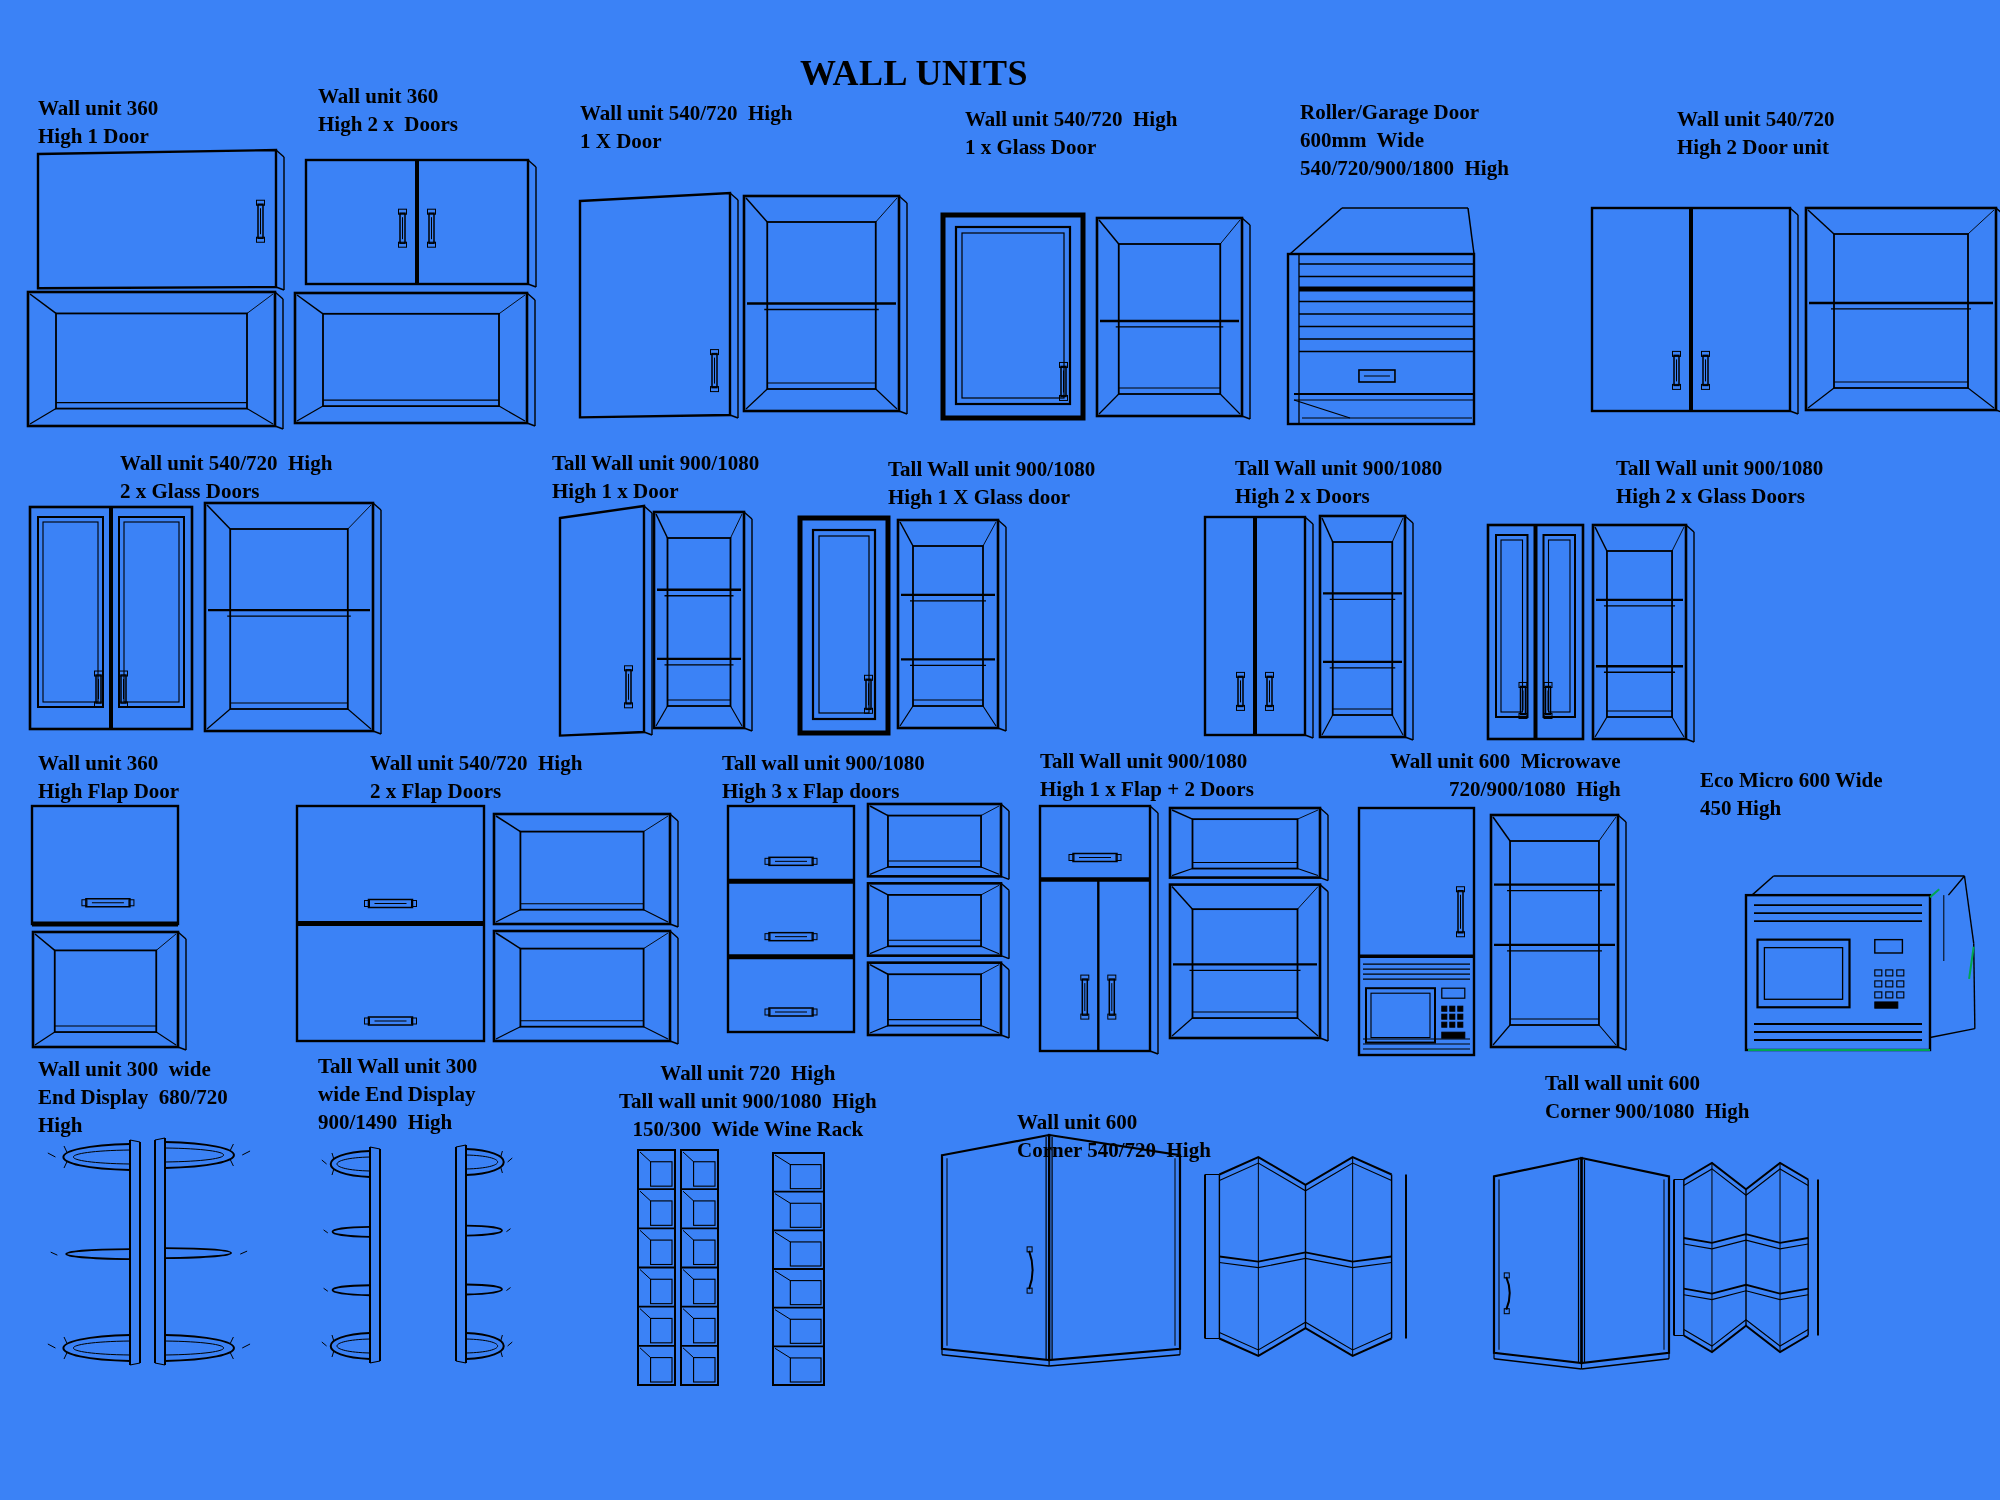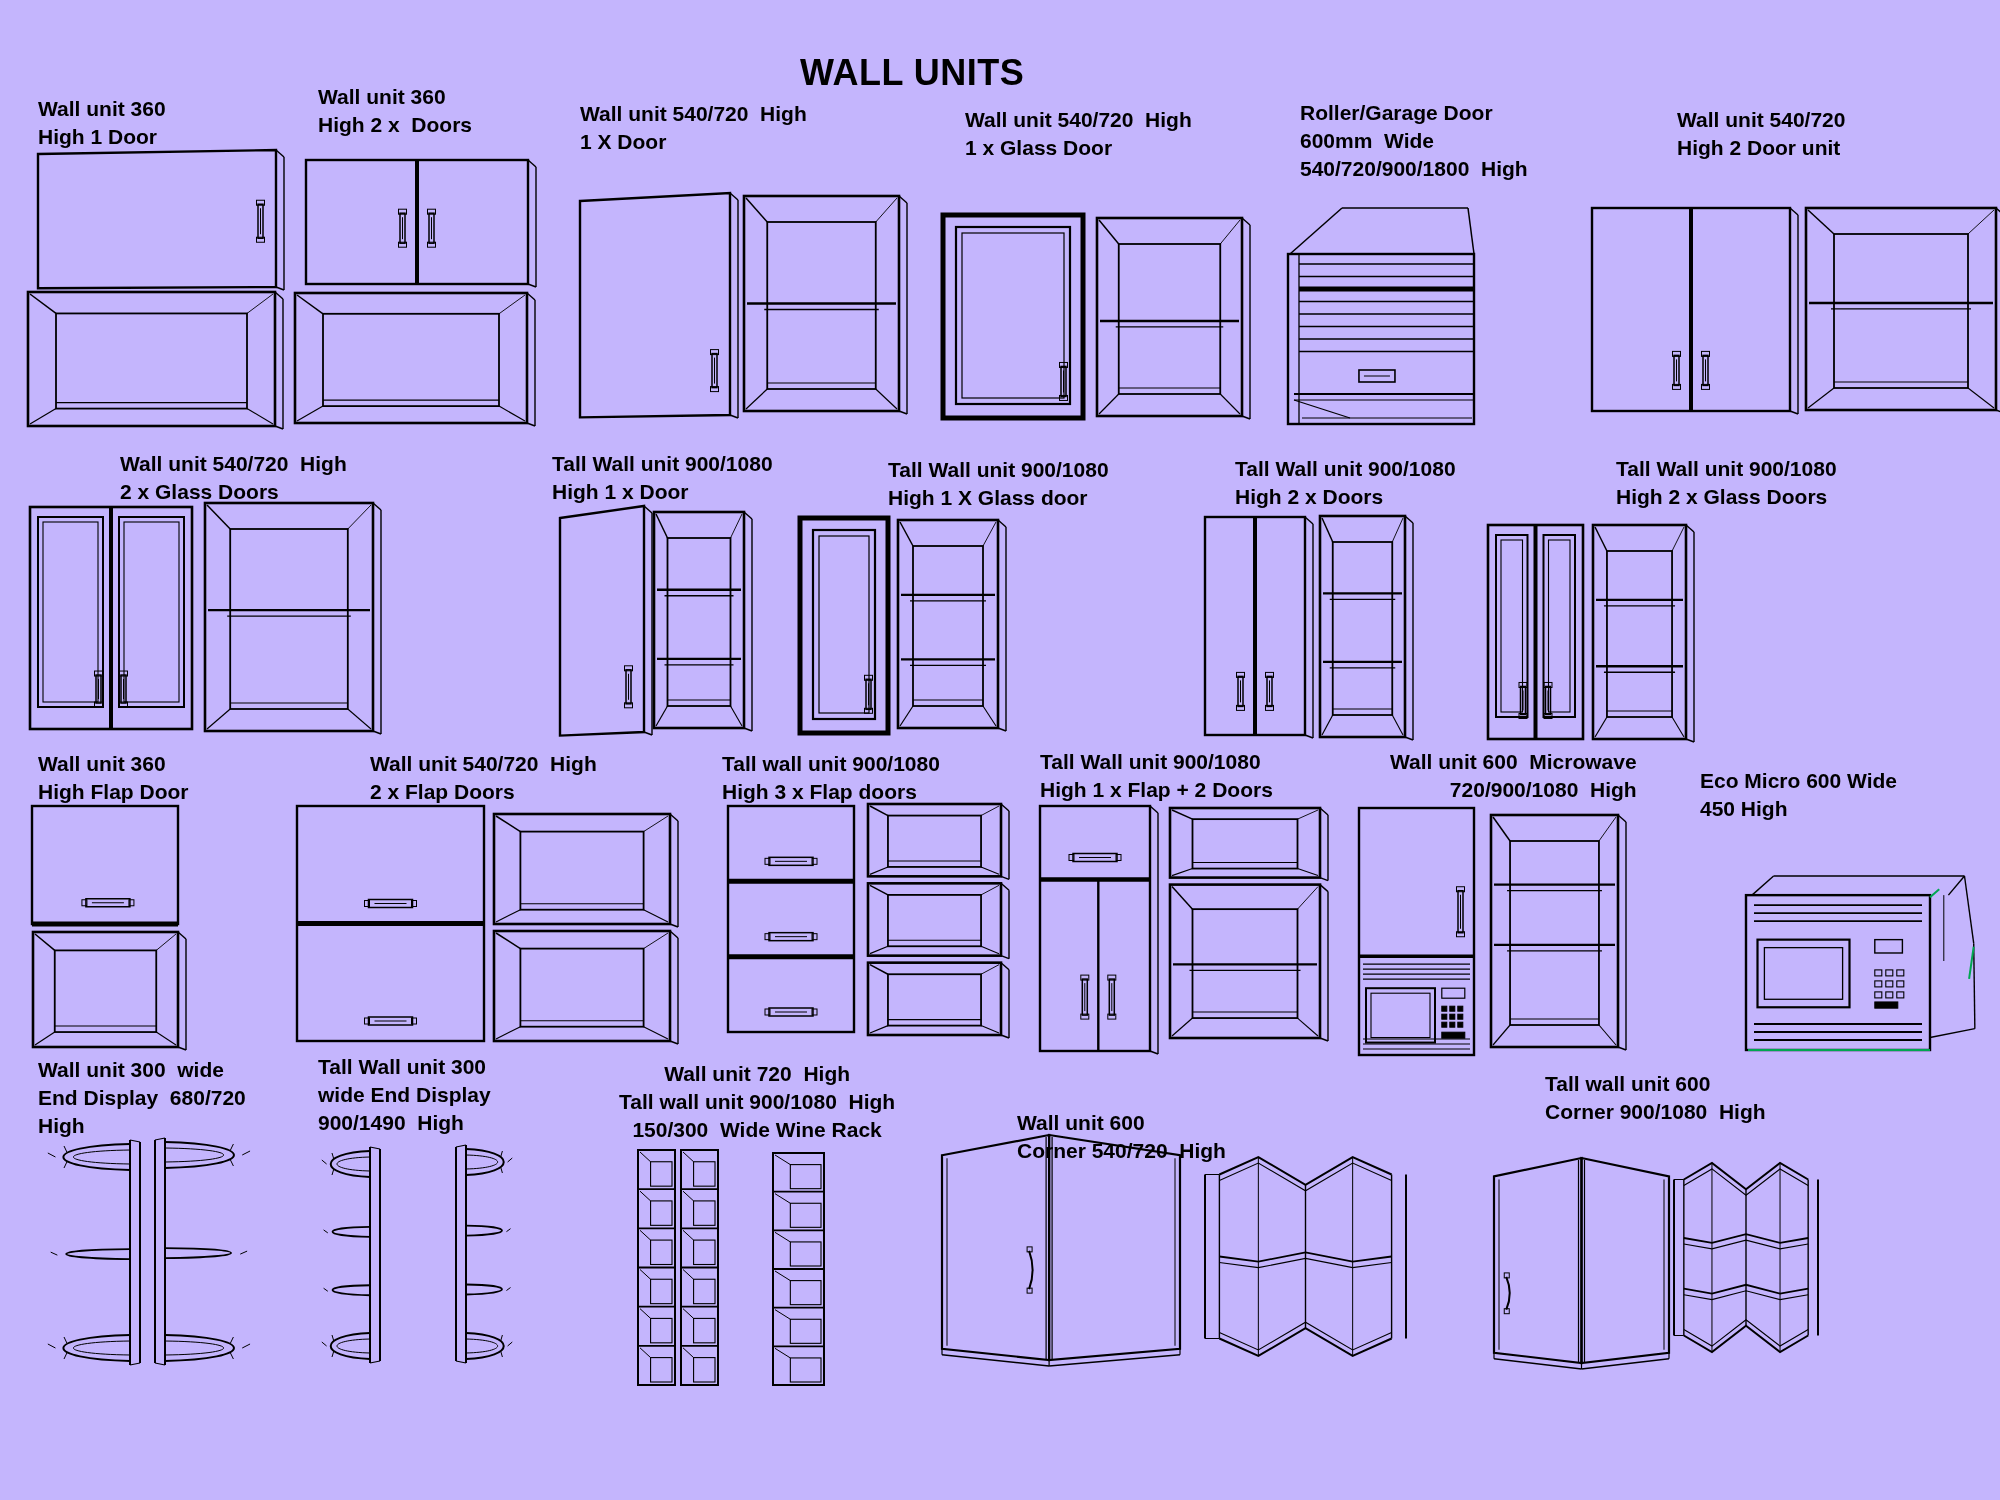--- a/index.html
+++ b/index.html
@@ -1,17 +1,17 @@
 <!DOCTYPE html>
 <html><head>
 <meta charset="utf-8">
 <style>
   html,body{margin:0;padding:0;background:#fff;}
-  #canvas{position:relative;width:2000px;height:1500px;background:#c4b5fd;overflow:hidden;
-          font-family:Liberation Sans, sans-serif;color:#000;}
+  #canvas{position:relative;width:2000px;height:1500px;background:#3b82f6;overflow:hidden;
+          font-family:Liberation Serif, serif;color:#000;}
   .page-title{position:absolute;left:800px;top:52px;font-size:36px;font-weight:bold;
               letter-spacing:0.5px;white-space:pre;}
   .unit-label{position:absolute;font-size:21px;font-weight:bold;line-height:1.33;
               white-space:pre;color:#000;}
   .drawing{position:absolute;}
   .drawing svg{display:block;}
 </style>
 </head>
 <body>
 

